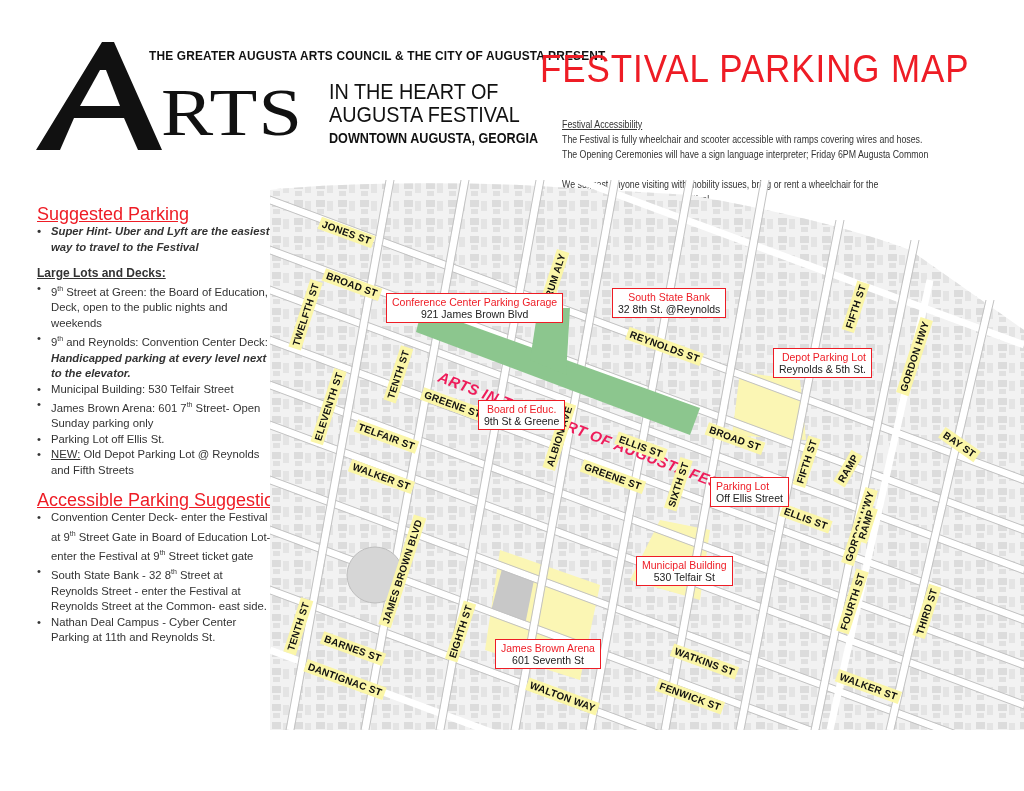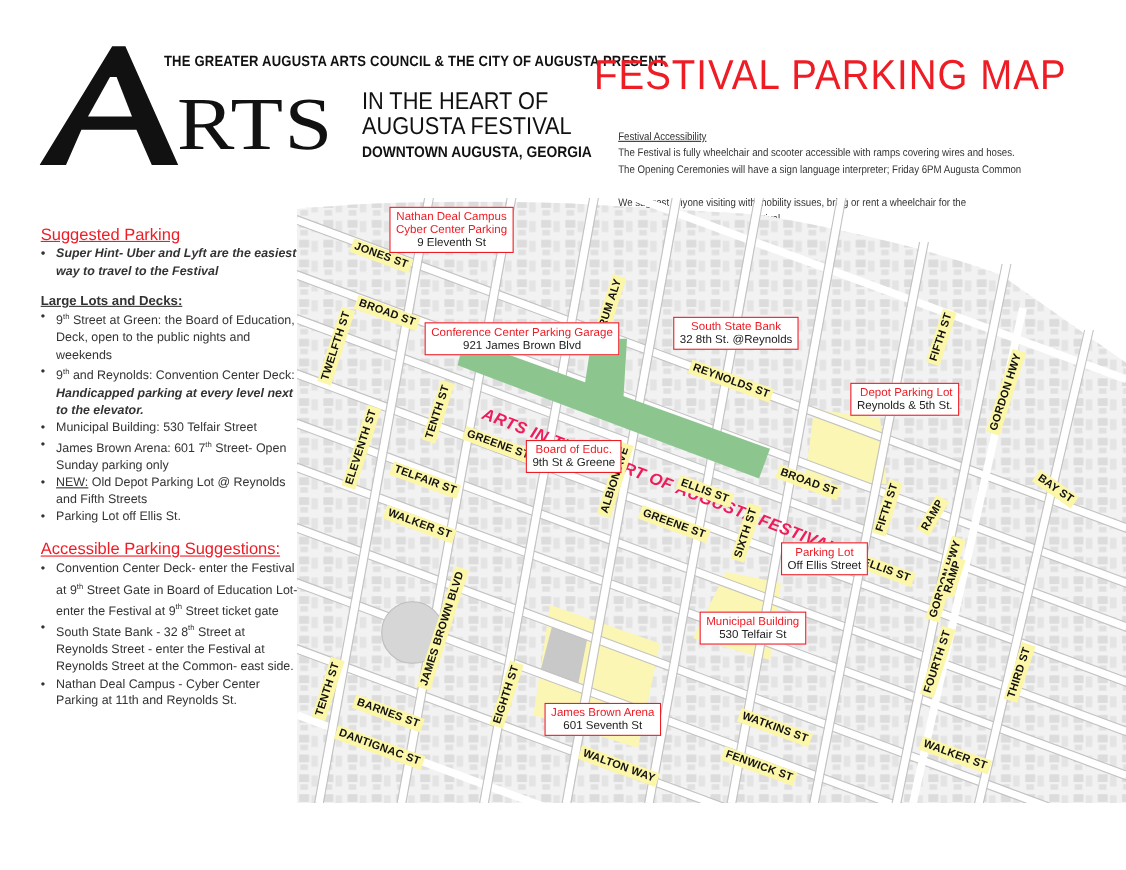--- a/index.html
+++ b/index.html
@@ -16,21 +16,21 @@
 
     .main-title { position: absolute; left: 540px; top: 48px; font-size: 38px; color: #ee1c25; letter-spacing: 1px; white-space: nowrap; transform: scaleX(0.92); transform-origin: left top; }
 
     .access { position: absolute; left: 562px; top: 117px; width: 440px; font-size: 10px; line-height: 15px; color: #333; }
     .access .h { text-decoration: underline; }
     .access p { white-space: nowrap; transform: scaleX(0.88); transform-origin: left top; }
     .access .gap { height: 15px; }
 
     
     .side { position: absolute; left: 37px; top: 204px; width: 235px; font-size: 11.3px; line-height: 15.5px; color: #333; }
-    .side .sec-red { color: #ee1c25; text-decoration: underline; font-size: 15px; line-height: 20px; white-space: nowrap; }
+    .side .sec-red { color: #ee1c25; text-decoration: underline; font-size: 18px; line-height: 20px; white-space: nowrap; }
     .side .sec-black { font-weight: bold; text-decoration: underline; font-size: 12px; line-height: 16px; margin-top: 10px; }
     .side ul { list-style: none; }
     .side li { position: relative; padding-left: 14px; }
     .side li::before { content: "•"; position: absolute; left: 0; top: 0; }
     .side .it { font-style: italic; font-weight: bold; }
     .side sup { font-size: 7px; }
     .side .u { text-decoration: underline; }
     .side .spacer { height: 12px; }
 
     
@@ -75,22 +75,22 @@
   <ul>
     <li class="it">Super Hint- Uber and Lyft are the easiest way to  travel to the Festival</li>
   </ul>
 
   <div class="sec-black">Large Lots and Decks:</div>
   <ul>
     <li><span>9</span><sup>th</sup><span> Street at Green: the Board of Education, Deck, open to the public nights and weekends</span></li>
     <li><span>9</span><sup>th</sup><span> and Reynolds: Convention Center Deck: </span><span class="it">Handicapped parking at every level next to the elevator.</span></li>
     <li>Municipal Building: 530 Telfair Street</li>
     <li><span>James Brown Arena: 601 7</span><sup>th</sup><span> Street- Open Sunday parking only</span></li>
+    <li>Parking Lot off Ellis St.</li>
     <li><span class="u">NEW:</span><span> Old Depot Parking Lot @ Reynolds and Fifth Streets</span></li>
-    <li>Parking Lot off Ellis St.</li>
   </ul>
 
   <div class="spacer"></div>
   <div class="sec-red">Accessible Parking Suggestions:</div>
   <ul>
     <li><span>Convention Center Deck- enter the Festival at 9</span><sup>th</sup><span> Street Gate in Board of Education Lot- enter the Festival at 9</span><sup>th</sup><span> Street ticket gate</span></li>
     <li><span>South State Bank - 32 8</span><sup>th</sup><span> Street at Reynolds Street - enter the Festival at Reynolds Street at the Common- east side.</span></li>
     <li>Nathan Deal Campus - Cyber Center Parking at 11th and Reynolds St.</li>
   </ul>
 </div>
@@ -217,42 +217,37 @@
   <div class="street-label" style="left:630px;top:425px;transform:rotate(-72deg)">THIRD ST</div>
   <div class="street-label" style="left:0px;top:440px;transform:rotate(-72deg)">TENTH ST</div>
   <div class="street-label" style="left:160px;top:445px;transform:rotate(-72deg)">EIGHTH ST</div>
   <div class="street-label" style="left:50px;top:462px;transform:rotate(20deg)">BARNES ST</div>
   <div class="street-label" style="left:400px;top:475px;transform:rotate(20deg)">WATKINS ST</div>
   <div class="street-label" style="left:33px;top:493px;transform:rotate(20deg)">DANTIGNAC ST</div>
   <div class="street-label" style="left:565px;top:500px;transform:rotate(20deg)">WALKER ST</div>
   <div class="street-label" style="left:255px;top:510px;transform:rotate(20deg)">WALTON WAY</div>
   <div class="street-label" style="left:385px;top:510px;transform:rotate(20deg)">FENWICK ST</div>
 
-  <div class="callout" style="left:84px;top:8px">
-    <div class="ct">Nathan Deal Campus</div>
-    <div class="ct">Cyber Center Parking</div>
-    <div class="ca">9 Eleventh St</div>
-  </div>
   <div class="callout" style="left:116px;top:113px">
     <div class="ct">Conference Center Parking Garage</div>
     <div class="ca">921 James Brown Blvd</div>
   </div>
   <div class="callout" style="left:342px;top:108px">
     <div class="ct">South State Bank</div>
     <div class="ca">32 8th St. @Reynolds</div>
   </div>
   <div class="callout" style="left:503px;top:168px;text-align:right">
     <div class="ct">Depot Parking Lot</div>
     <div class="ca">Reynolds &amp; 5th St.</div>
   </div>
   <div class="callout" style="left:208px;top:220px">
     <div class="ct">Board of Educ.</div>
     <div class="ca">9th St &amp; Greene</div>
   </div>
-  <div class="callout" style="left:440px;top:313px;text-align:center">
+  <div class="callout" style="left:440px;top:297px;text-align:left">
     <div class="ct">Parking Lot</div>
     <div class="ca">Off Ellis Street</div>
   </div>
   <div class="callout" style="left:366px;top:376px">
     <div class="ct">Municipal Building</div>
     <div class="ca">530 Telfair St</div>
   </div>
   <div class="callout" style="left:225px;top:459px">
     <div class="ct">James Brown Arena</div>
     <div class="ca">601 Seventh St</div>

